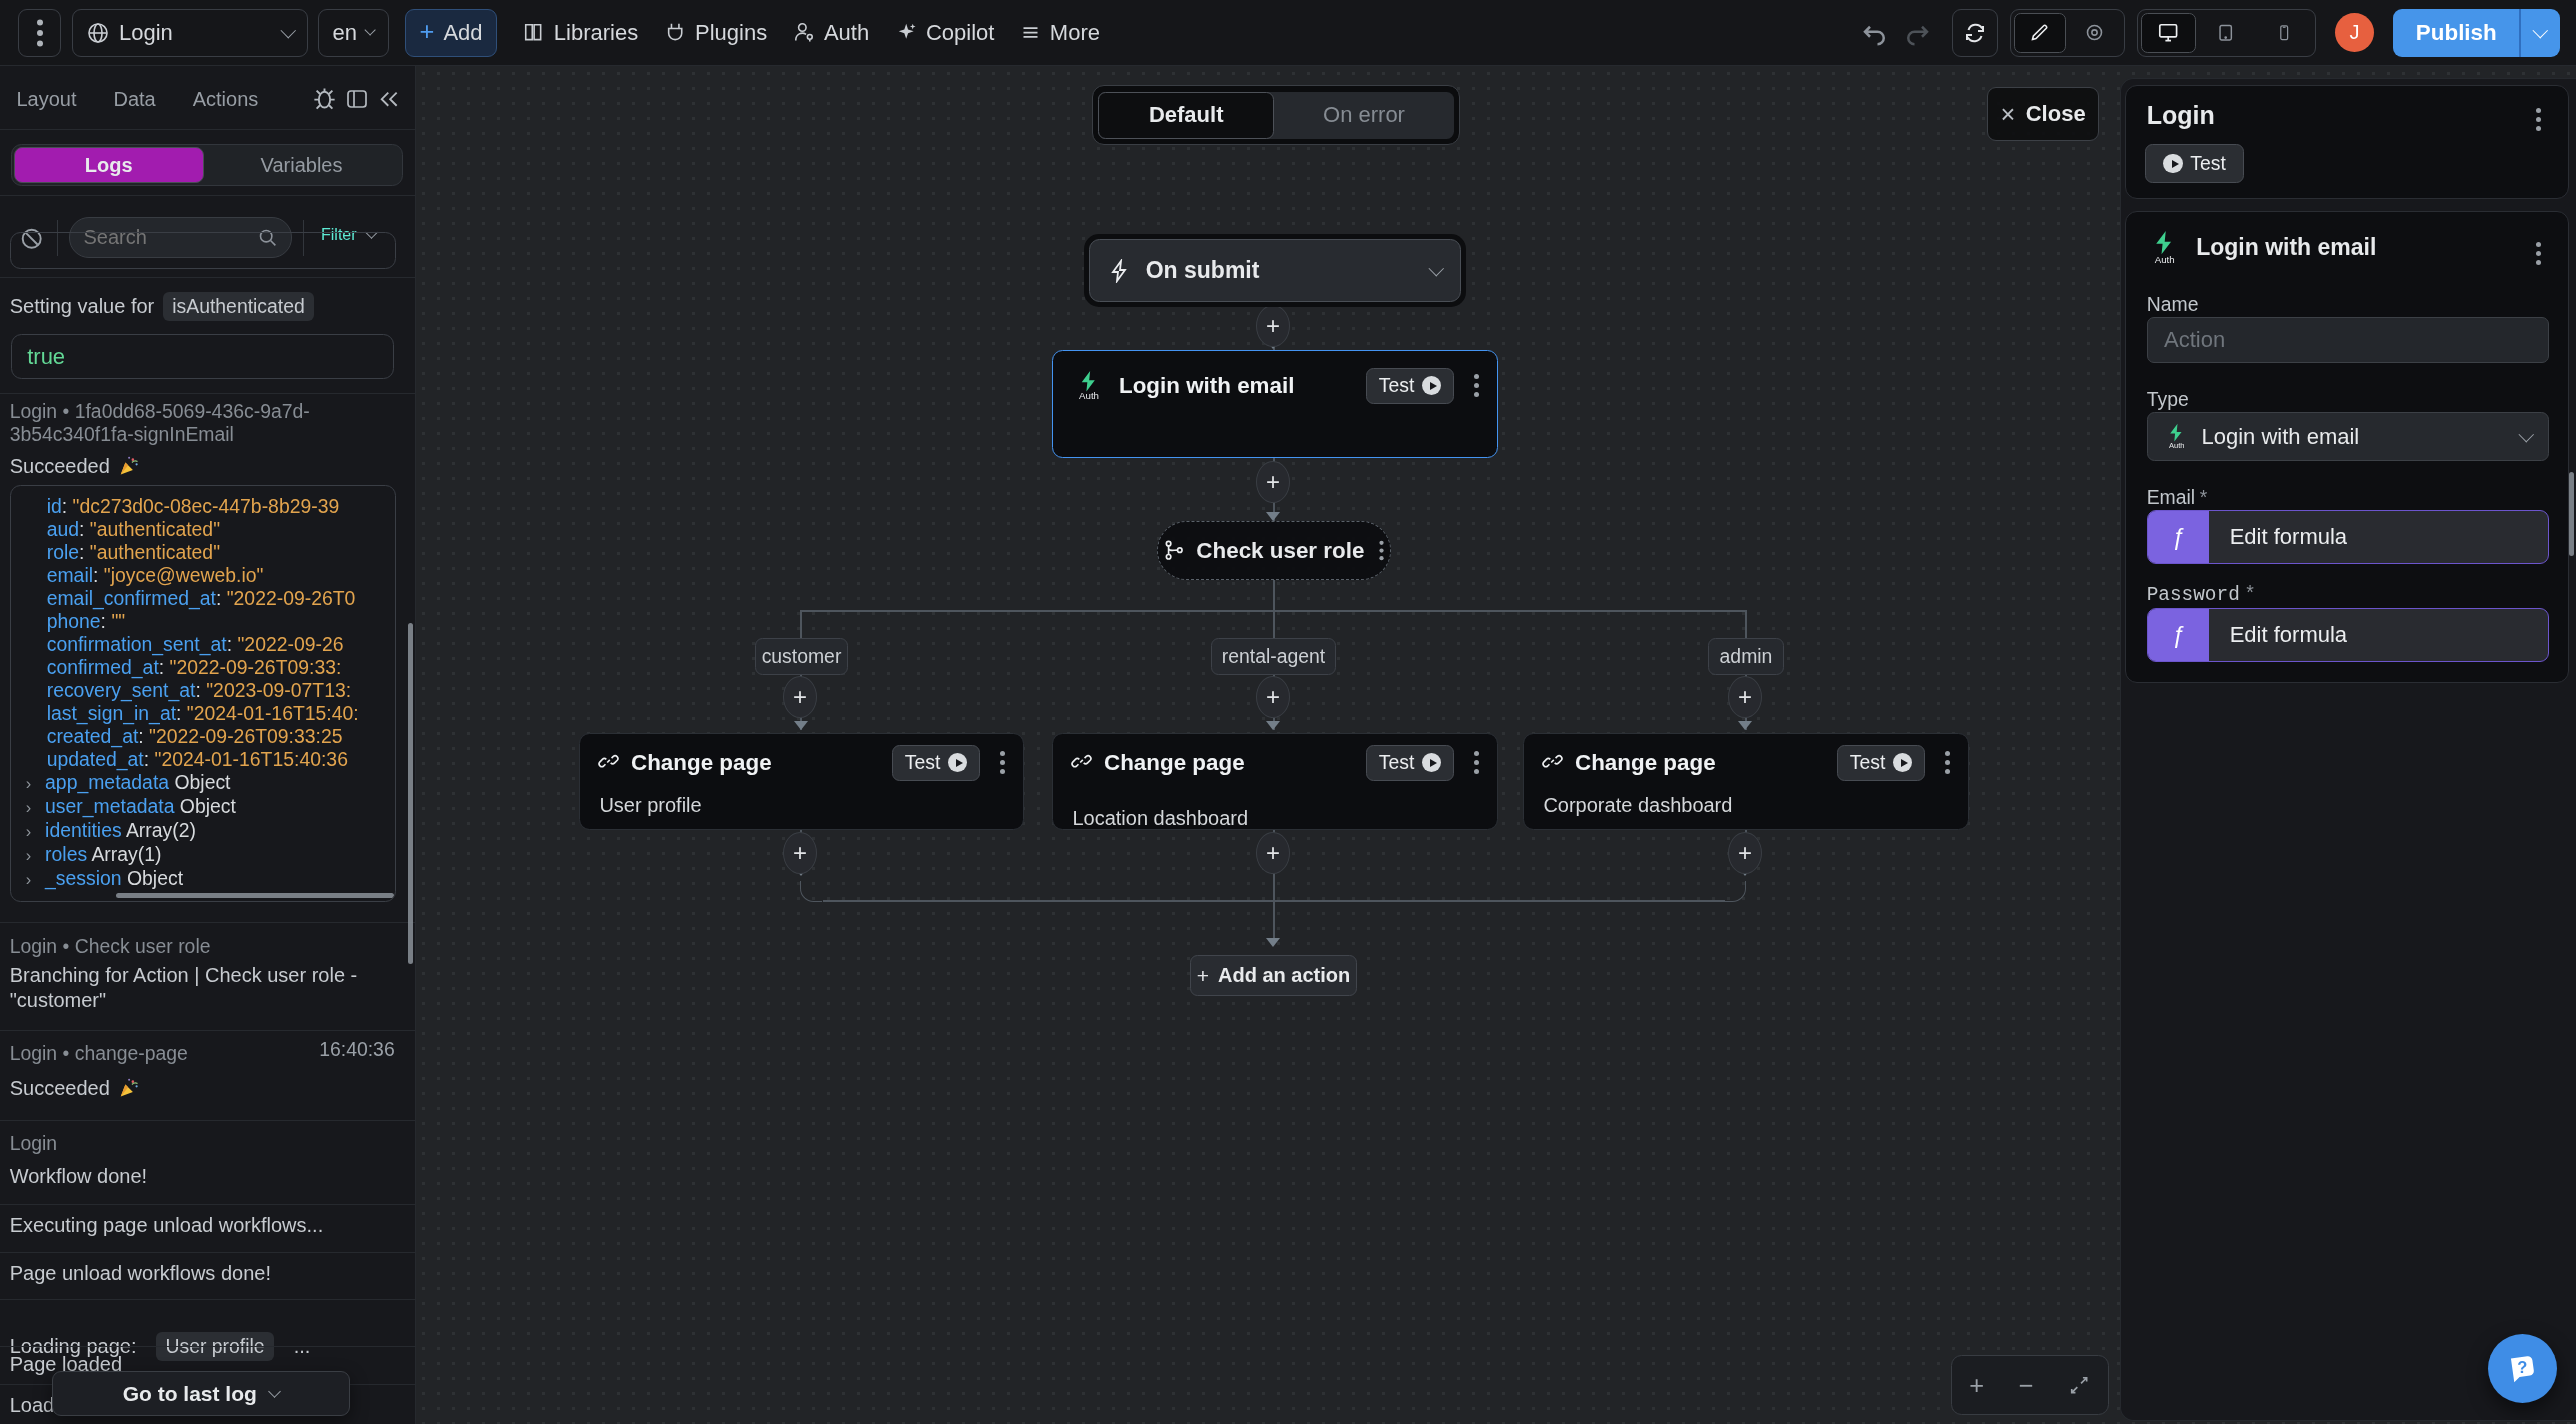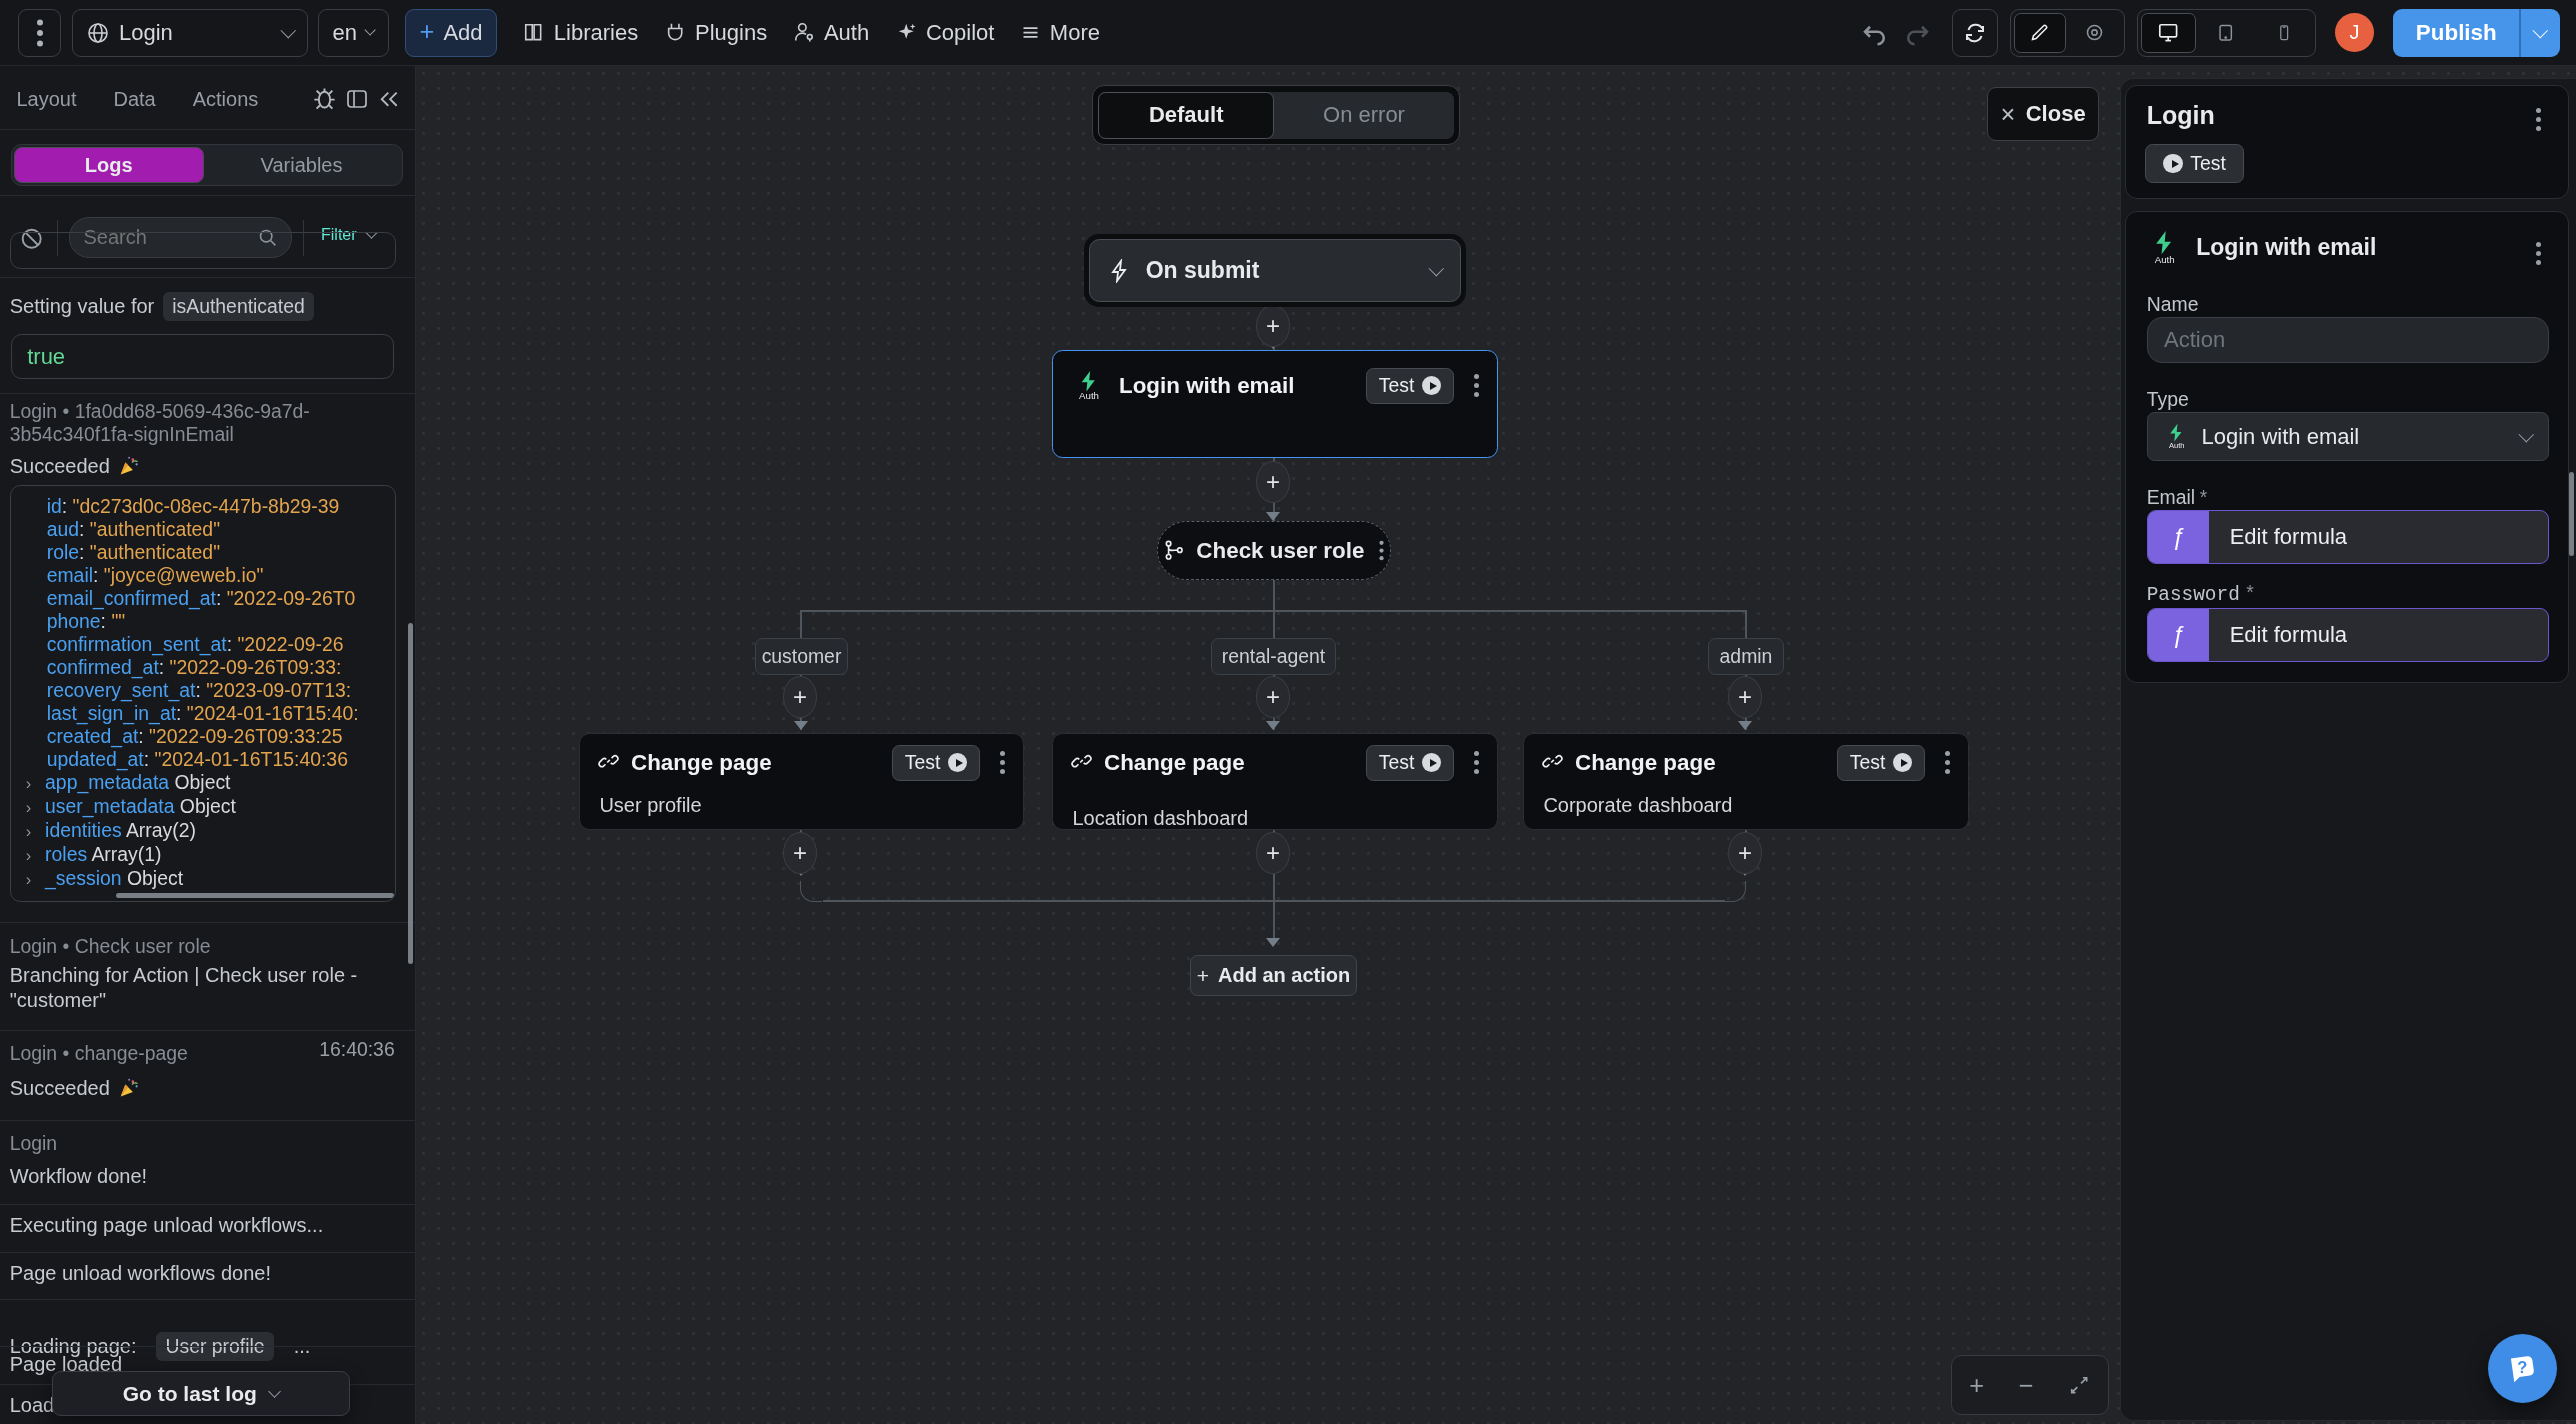--- a/index.html
+++ b/index.html
@@ -60,21 +60,21 @@
   .kebab2 { width:5.2px; height:5.2px; border-radius:50%; background:#9aa0a7;
     box-shadow:0 9px 0 #9aa0a7, 0 -9px 0 #9aa0a7; }
 
   
   #rightpanel { position:absolute; left:2120px; top:78px; width:456px; height:1343px;
     background:#17181c; border:0.7px solid #26292e; border-right:none; border-radius:13.5px 0 0 13.5px; }
   .rcard { position:absolute; left:3.7px; width:444px; background:#0d0e11;
     border:1.1px solid #2a2d33; border-radius:12px; }
   .rlabel { font-size:19.4px; color:#c2c7cc; }
   .req { color:#8b9198; margin-left:4.5px; }
-  .rinput { background:#24272c; border:1.1px solid #3c4046; border-radius:15px; width:100%;
+  .rinput { background:#24272c; border:1.1px solid #3c4046; border-radius:7px; width:100%;
     height:46px; color:#e8eaec; font-size:22px; padding:0 16.4px; font-family:"Liberation Sans",sans-serif; outline:none; }
   .rinput::placeholder { color:#6f757c; }
   .formula { position:relative; height:54px; border:1.5px solid #6c55cd; border-radius:9px;
     background:#292b30; display:flex; align-items:center; overflow:hidden; }
   .fblock { width:61px; height:100%; background:#7b63e0; display:flex; align-items:center;
     justify-content:center; color:#fff; font-size:23px; font-style:italic; }
   .ftext { font-size:22px; color:#eceef0; padding-left:21px; }
   .authicon { display:flex; flex-direction:column; align-items:center; width:36px; }
   .authicon .lbl { font-size:9.7px; color:#e8eaec; margin-top:-1.5px; }
   .scrollthumb { position:absolute; background:#8b9299; border-radius:3.7px; opacity:.85; }

